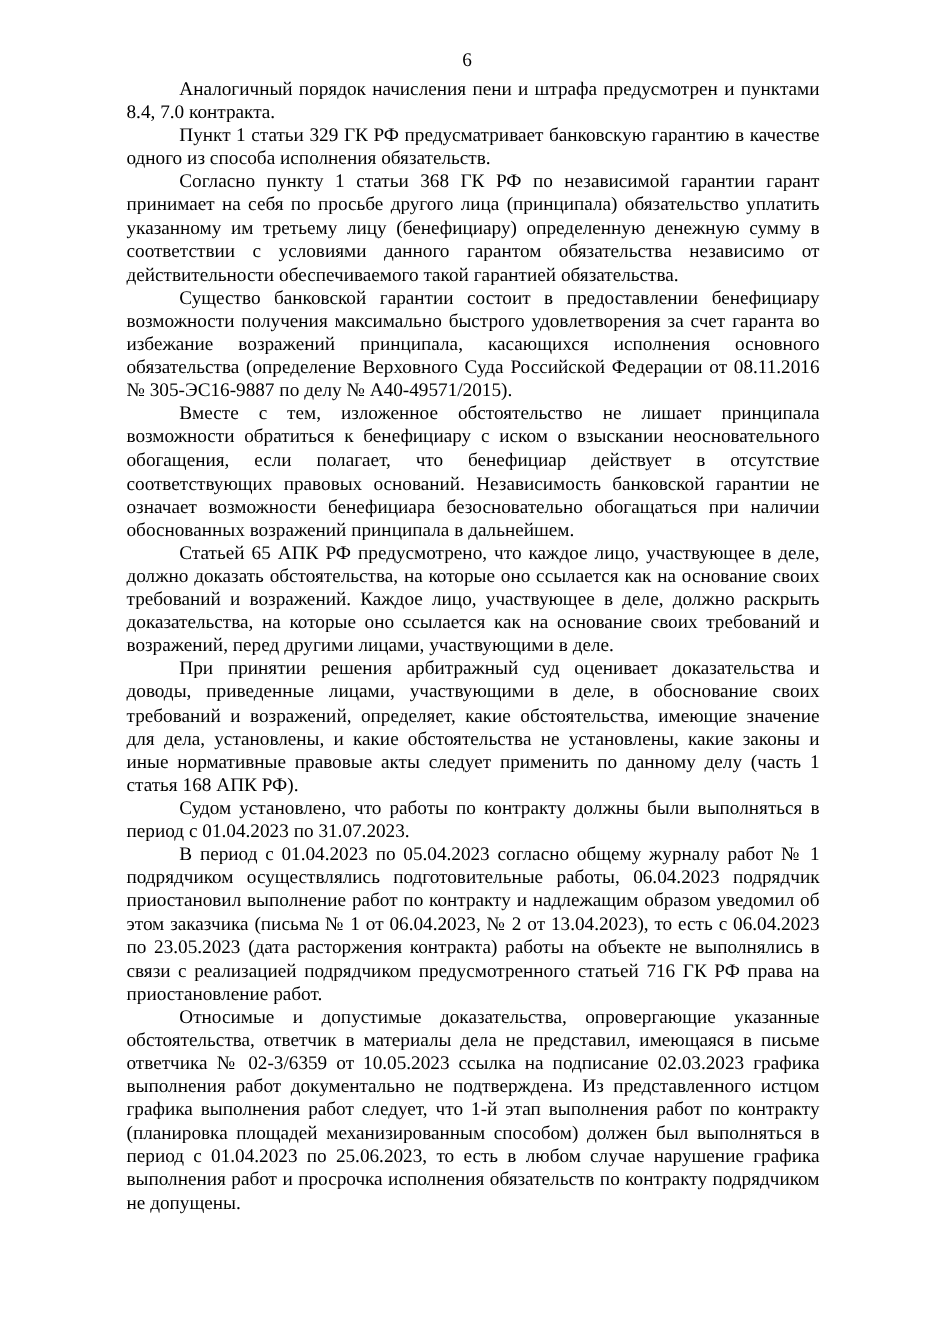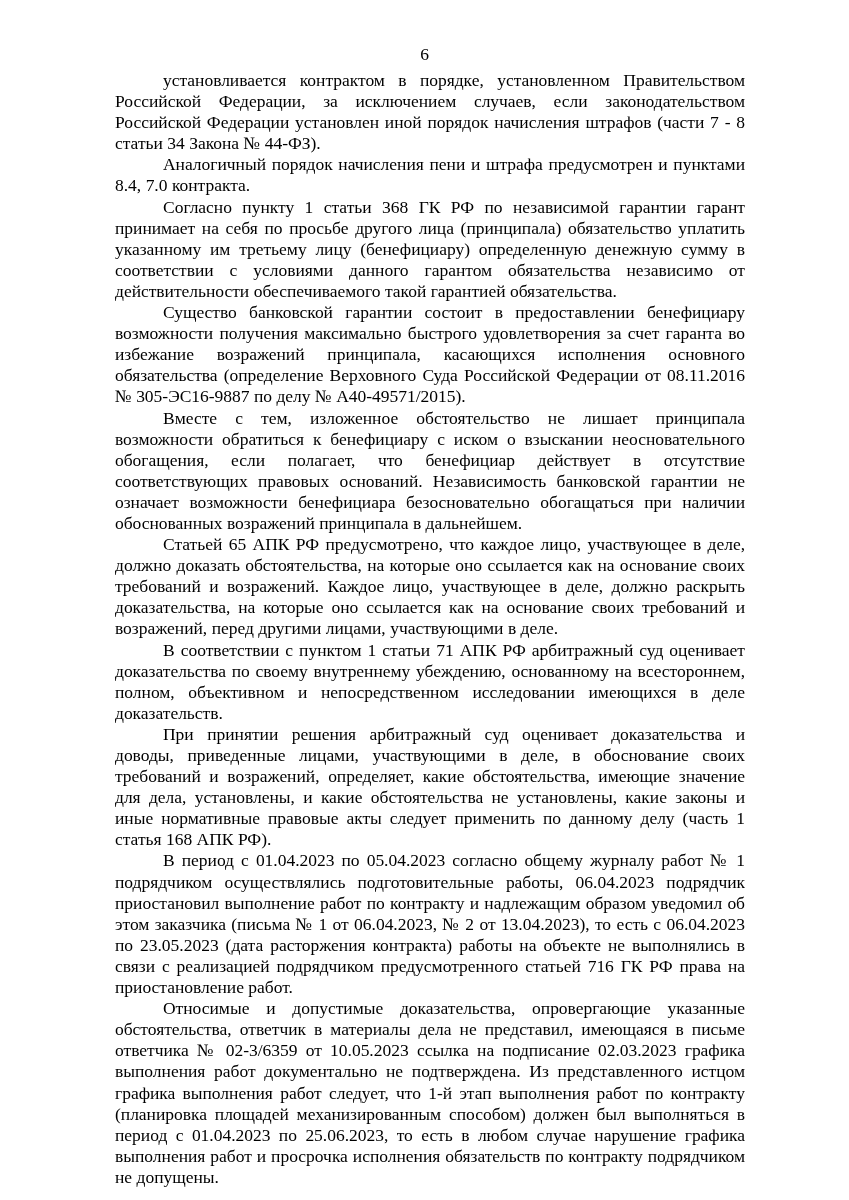--- a/index.html
+++ b/index.html
@@ -55,25 +55,25 @@
   }
 </style>
 </head>
 <body>
 
 <div class="page">
 
   <div class="page-number">6</div>
 
   <div class="body-text">
-    <p>установливается контрактом в порядке, установленном Правительством Российской Федерации, за исключением случаев, если законодательством Российской Федерации установлен иной порядок начисления штрафов (части 7 - 8 статьи 34 Закона № 44-ФЗ).</p>
     <p>Аналогичный порядок начисления пени и штрафа предусмотрен и пунктами 8.4, 7.0 контракта.</p>
+    <p>Пункт 1 статьи 329 ГК РФ предусматривает банковскую гарантию в качестве одного из способа исполнения обязательств.</p>
     <p>Согласно пункту 1 статьи 368 ГК РФ по независимой гарантии гарант принимает на себя по просьбе другого лица (принципала) обязательство уплатить указанному им третьему лицу (бенефициару) определенную денежную сумму в соответствии с условиями данного гарантом обязательства независимо от действительности обеспечиваемого такой гарантией обязательства.</p>
     <p>Существо банковской гарантии состоит в предоставлении бенефициару возможности получения максимально быстрого удовлетворения за счет гаранта во избежание возражений принципала, касающихся исполнения основного обязательства (определение Верховного  Суда Российской Федерации от 08.11.2016 № 305-ЭС16-9887 по делу № А40-49571/2015).</p>
     <p>Вместе с тем, изложенное обстоятельство не лишает принципала возможности обратиться к бенефициару с иском о взыскании неосновательного обогащения, если полагает, что бенефициар действует в отсутствие соответствующих правовых оснований. Независимость банковской гарантии не означает возможности бенефициара безосновательно обогащаться при наличии обоснованных возражений принципала в дальнейшем.</p>
     <p>Статьей 65 АПК РФ предусмотрено, что каждое лицо, участвующее в деле, должно доказать обстоятельства, на которые оно ссылается как на основание своих требований и возражений. Каждое лицо, участвующее в деле, должно раскрыть доказательства, на которые оно ссылается как на основание своих требований и возражений, перед другими лицами, участвующими в деле.</p>
-    <p>В соответствии с пунктом 1 статьи 71 АПК РФ арбитражный суд оценивает доказательства по своему внутреннему убеждению, основанному на всестороннем, полном, объективном и непосредственном исследовании имеющихся в деле доказательств.</p>
     <p>При принятии решения арбитражный суд оценивает доказательства и доводы, приведенные лицами, участвующими в деле, в обоснование своих требований и возражений, определяет, какие обстоятельства, имеющие значение для дела, установлены, и какие обстоятельства не установлены, какие законы и иные нормативные правовые акты следует применить по данному делу (часть 1 статья 168 АПК РФ).</p>
+    <p>Судом установлено, что работы по контракту должны были выполняться в период с 01.04.2023 по 31.07.2023.</p>
     <p>В период с 01.04.2023 по 05.04.2023 согласно общему журналу работ № 1 подрядчиком осуществлялись подготовительные работы, 06.04.2023 подрядчик приостановил выполнение работ по контракту и надлежащим образом уведомил об этом заказчика (письма № 1 от 06.04.2023, № 2 от 13.04.2023), то есть с 06.04.2023 по 23.05.2023 (дата расторжения контракта) работы на объекте не выполнялись в связи с реализацией подрядчиком предусмотренного статьей 716 ГК РФ права на приостановление работ.</p>
     <p>Относимые и допустимые доказательства, опровергающие указанные обстоятельства, ответчик в материалы дела не представил, имеющаяся в письме ответчика № 02-3/6359 от 10.05.2023 ссылка на подписание 02.03.2023 графика выполнения работ документально не подтверждена. Из представленного истцом графика выполнения работ следует, что 1-й этап выполнения работ по контракту (планировка площадей механизированным способом) должен был выполняться в период с 01.04.2023 по 25.06.2023, то есть в любом случае нарушение графика выполнения работ и просрочка исполнения обязательств по контракту подрядчиком не допущены.</p>
   </div>
 
 </div>
 
 </body></html>

